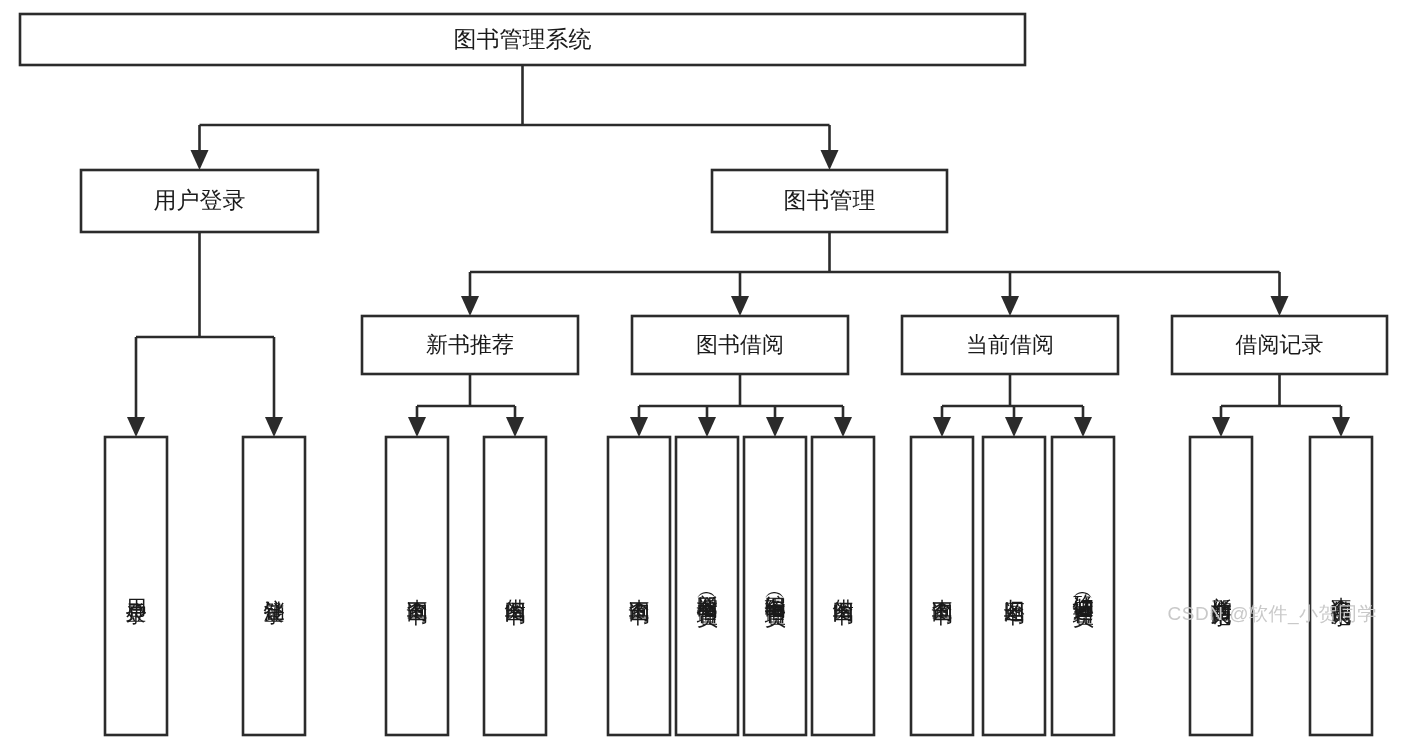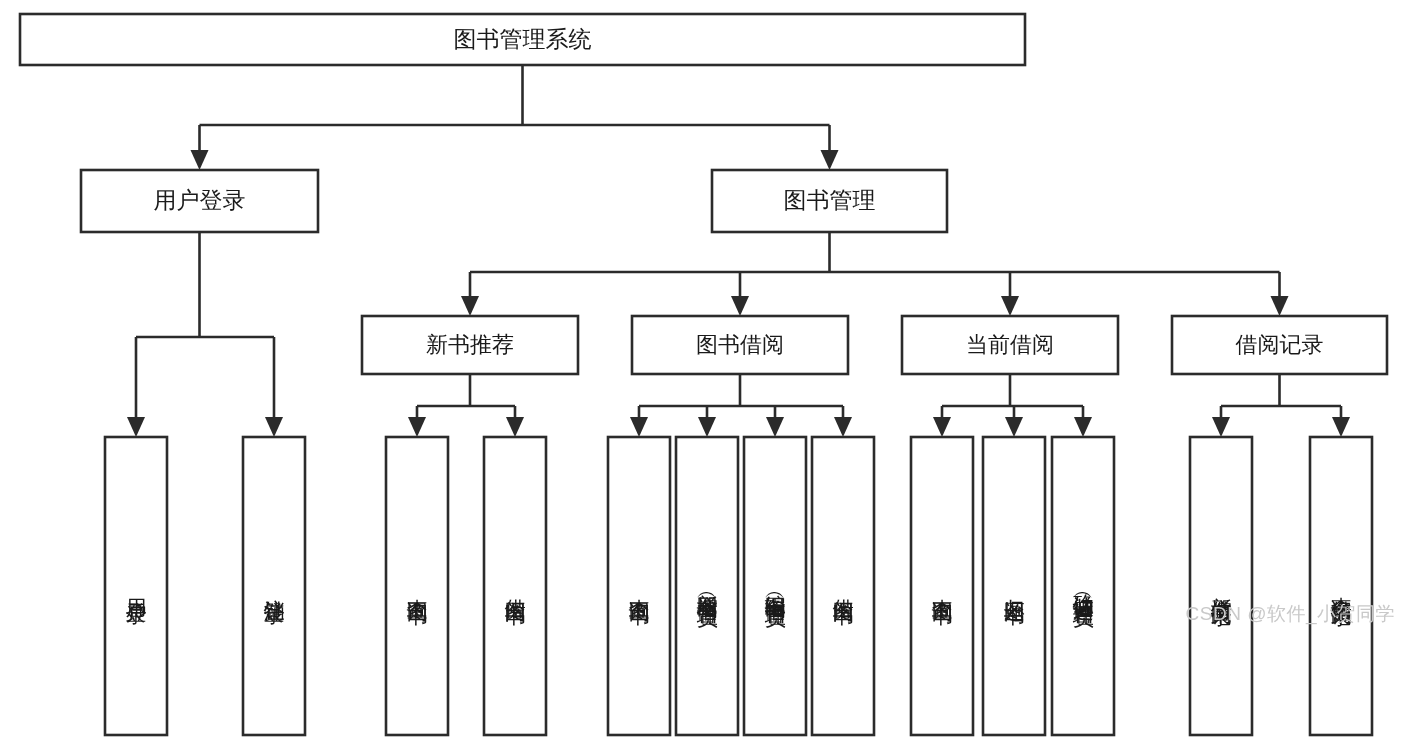--- a/index.html
+++ b/index.html
@@ -67,21 +67,21 @@
     stroke: #2b2b2b;
     stroke-width: 2.6;
     fill: none;
   }
   .arrow-head {
     fill: #2b2b2b;
     stroke: none;
   }
   .watermark {
     position: absolute;
-    right: 10px;
+    right: 28px;
     bottom: 6px;
     font-family: "Liberation Sans", "DejaVu Sans", sans-serif;
     font-size: 19px;
     color: #c9c9c9;
     letter-spacing: 0.5px;
     white-space: nowrap;
     pointer-events: none;
   }
 </style>
 </head>

